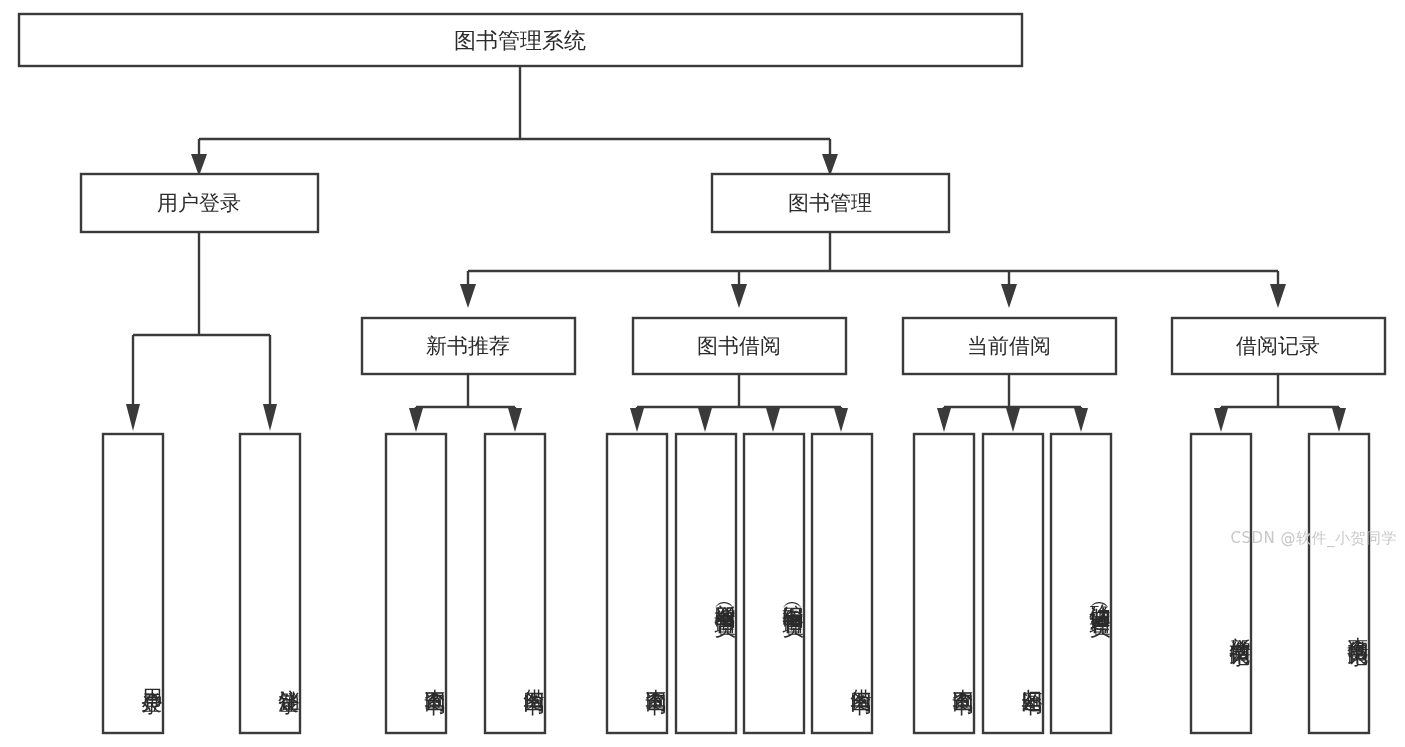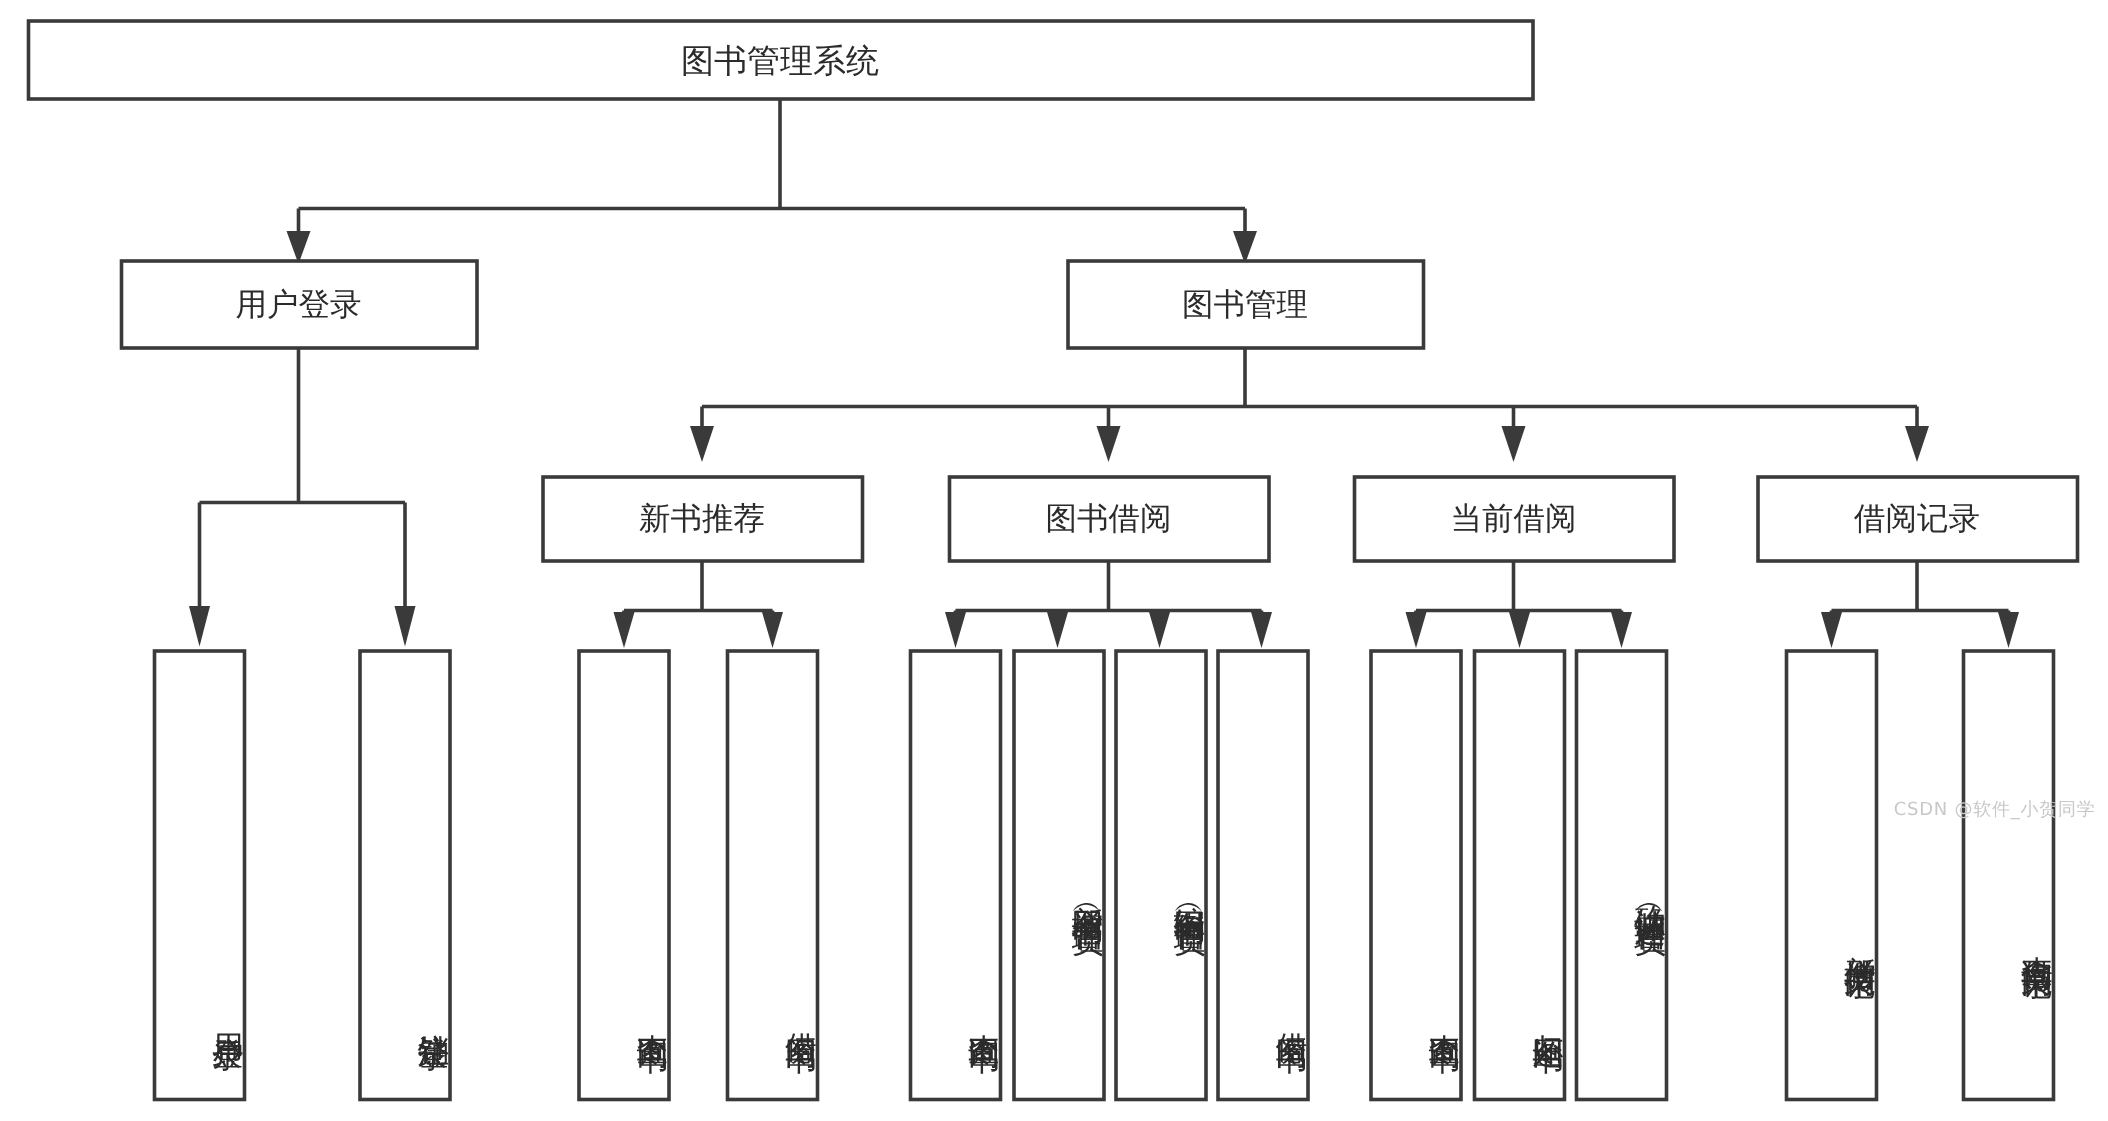--- a/index.html
+++ b/index.html
@@ -72,21 +72,21 @@
     display: flex;
     align-items: flex-start;
     justify-content: center;
     pointer-events: none;
   }
   .watermark {
     position: absolute;
     right: 8px;
     bottom: 6px;
     color: #c8c8c8;
-    font-size: 12px;
+    font-size: 15px;
     font-family: "DejaVu Sans", "Liberation Sans", sans-serif;
     letter-spacing: 0.5px;
     white-space: nowrap;
     text-align: center;
   }
 </style>
 </head>
 <body>
 
 <div id="diagram-root">

